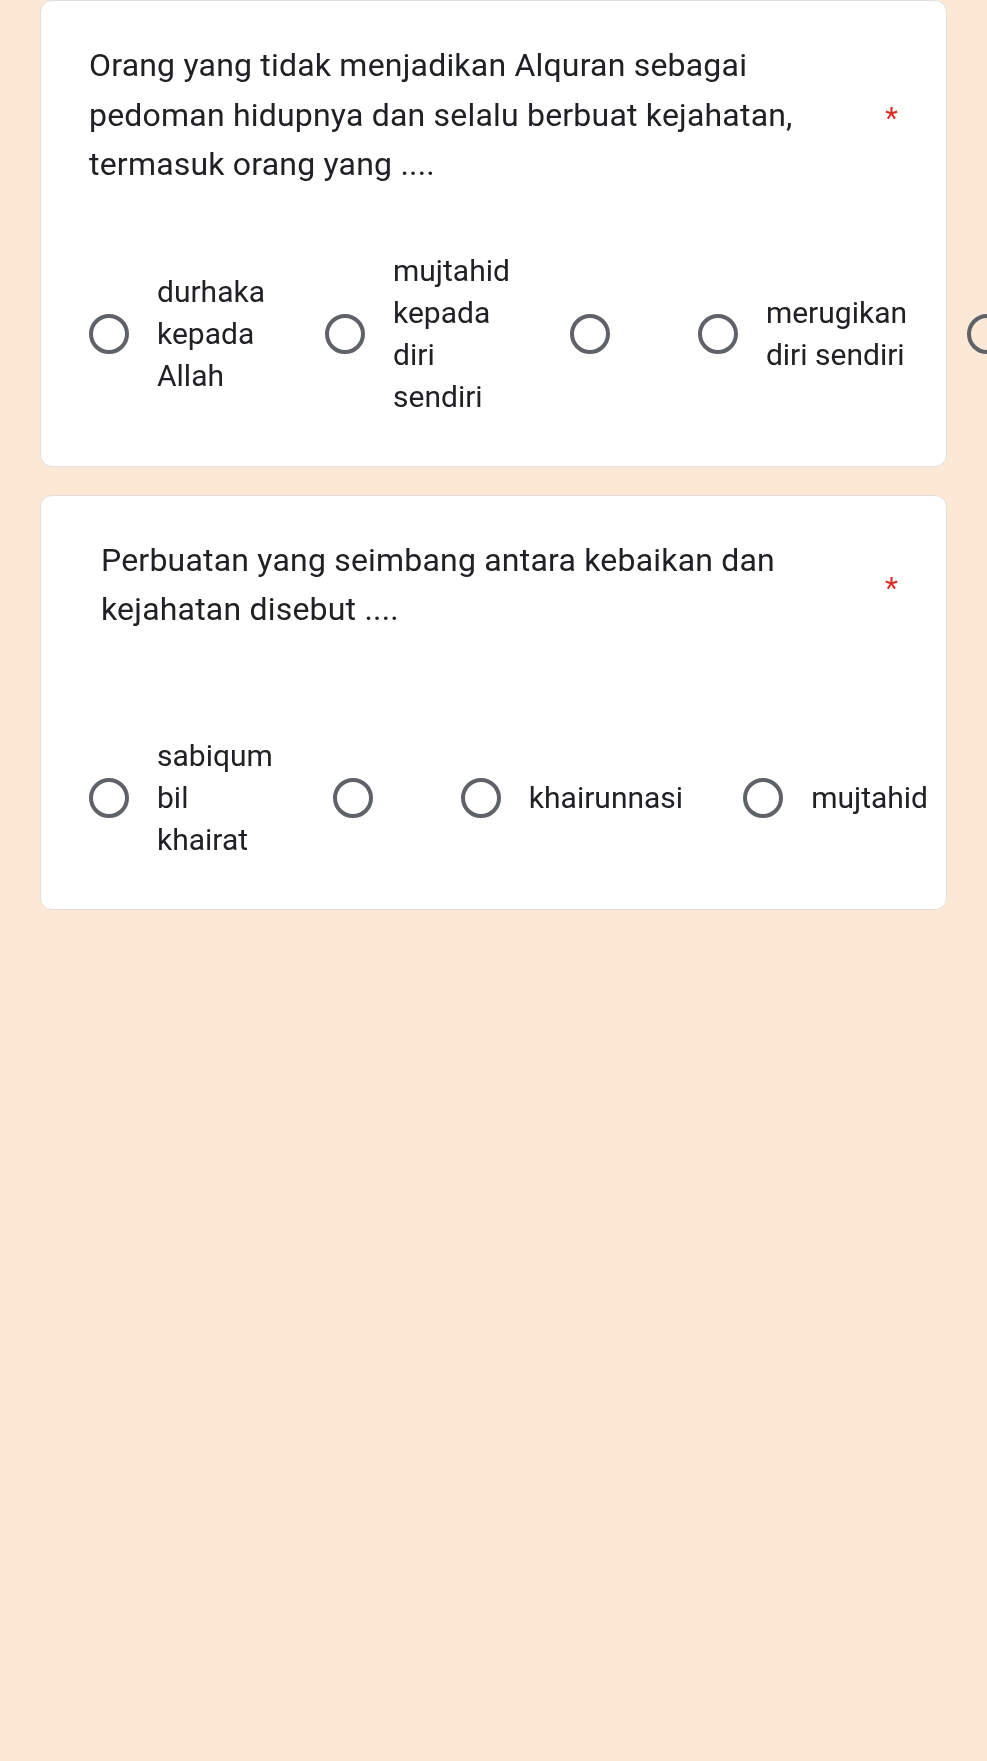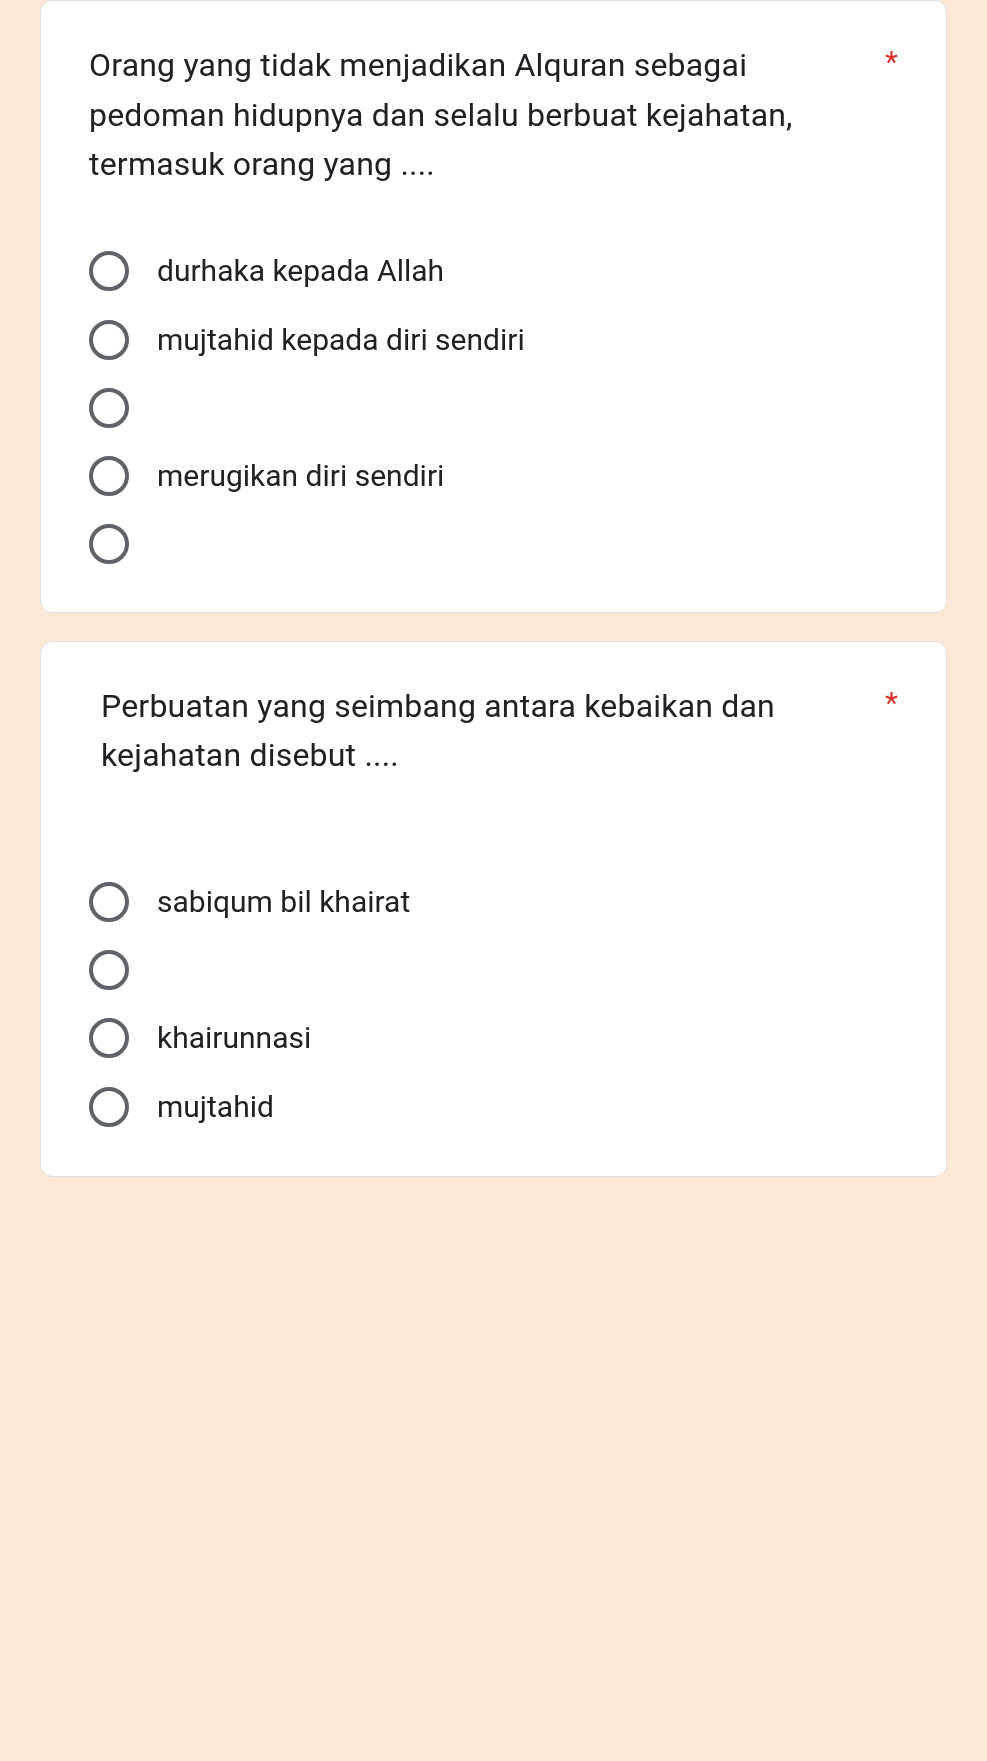--- a/index.html
+++ b/index.html
@@ -15,42 +15,42 @@
     }
     .question-card {
       background-color: #ffffff;
       border-radius: 12px;
       padding: 40px 48px 48px 48px;
       margin-bottom: 28px;
       border: 1px solid #e0e0e0;
     }
     .question-header {
       display: flex;
-      align-items: flex-start;
+      align-items: center;
       margin-bottom: 60px;
     }
     .question-text {
       font-size: 32px;
       line-height: 1.55;
       color: #202124;
       flex: 1;
       font-weight: 400;
       letter-spacing: 0.2px;
     }
     .required-mark {
       color: #d93025;
       font-size: 30px;
       margin-left: 20px;
       line-height: 1;
       margin-top: 6px;
     }
     .options-list {
       display: flex;
-      flex-direction: column;
-      gap: 27px;
+      flex-direction: row;
+      gap: 60px;
     }
     .option-item {
       display: flex;
       align-items: center;
       cursor: pointer;
     }
     .radio-circle {
       width: 40px;
       height: 40px;
       border: 4px solid #5f6368;

